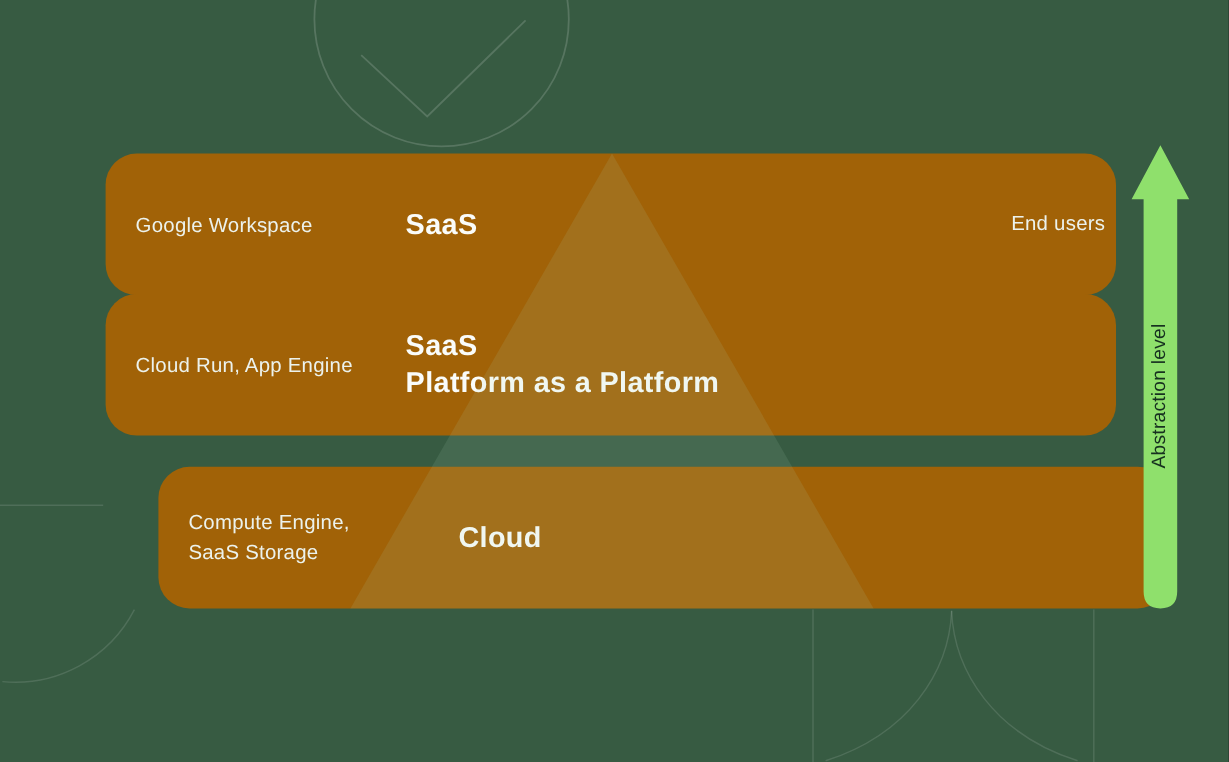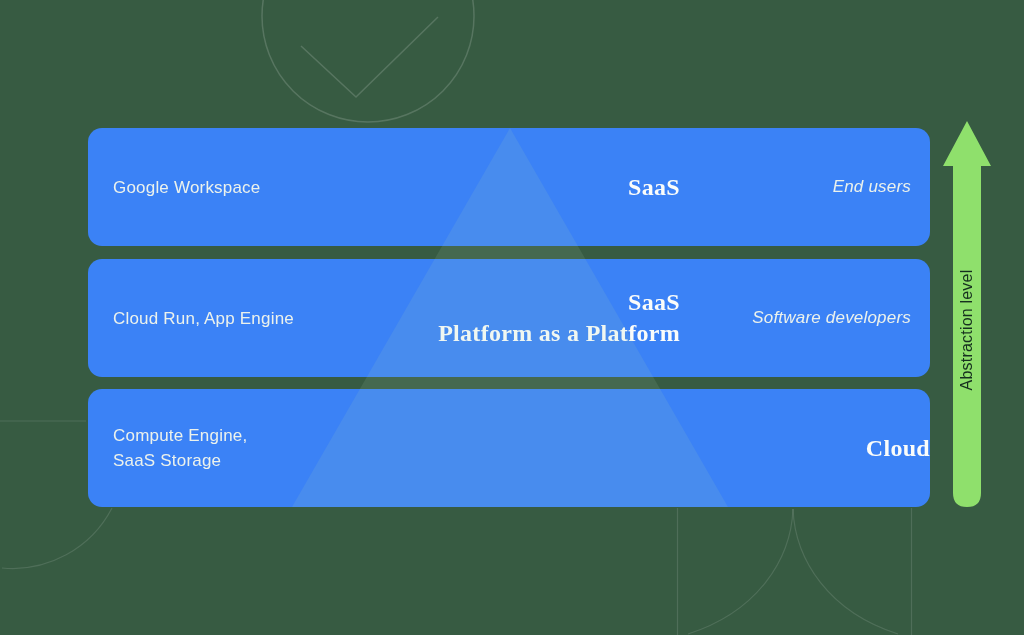--- a/index.html
+++ b/index.html
@@ -6,42 +6,42 @@
   .canvas{
     position:relative;
     width:1024px;height:635px;
     background:#375B42;
     overflow:hidden;
     font-family:"Liberation Sans","DejaVu Sans",sans-serif;
   }
   .row{
     position:absolute;
     left:88px;width:842px;height:118px;
-    background:#3b82f6;
-    border-radius:14px;
+    background:#a16207;
+    border-radius:26px;
     display:flex;align-items:center;
   }
   .row1{top:128px;}
-  .row2{top:259px;}
-  .row3{top:389px;}
+  .row2{top:245px;}
+  .row3{top:389px;margin-left:44px;}
   .cell{box-sizing:border-box;}
   .cell.left{
     width:250px;padding-left:25px;
     color:#ECF2EC;font-size:17px;line-height:25px;letter-spacing:0.2px;
   }
   .cell.left span{display:block;}
   .cell.center{
-    flex:1;text-align:right;color:#FAFCFA;font-family:Liberation Serif, serif;
+    flex:1;text-align:left;color:#FAFCFA;
   }
   .acronym,.fullname{
     font-size:24px;font-weight:bold;line-height:31px;letter-spacing:0.3px;
   }
   .cell.right{
-    width:250px;padding-right:19px;text-align:right;
-    color:#ECF2EC;font-size:17px;letter-spacing:0.2px;font-style:italic;
+    width:250px;padding-right:9px;text-align:right;
+    color:#ECF2EC;font-size:17px;letter-spacing:0.2px;
   }
   .overlay{
     position:absolute;left:0;top:0;pointer-events:none;
   }
   .deco{fill:none;stroke:rgba(255,255,255,0.16);stroke-width:1.5;}
   .deco.faint{stroke:rgba(255,255,255,0.12);stroke-width:1.2;}
   .triangle{fill:#AFD9B5;fill-opacity:0.12;}
   .arrow-shape{fill:#8FE06C;}
   .arrow-label{
     position:absolute;
@@ -68,21 +68,20 @@
   </div>
 
   <div class="row row2">
     <div class="cell left">
       <span>Cloud Run, App Engine</span>
     </div>
     <div class="cell center">
       <div class="acronym">SaaS</div>
       <div class="fullname">Platform as a Platform</div>
     </div>
-    <div class="cell right">Software developers</div>
   </div>
 
   <div class="row row3">
     <div class="cell left">
       <span>Compute Engine,</span>
       <span>SaaS Storage</span>
     </div>
     <div class="cell center">
       <div class="acronym">Cloud</div>
     </div>

